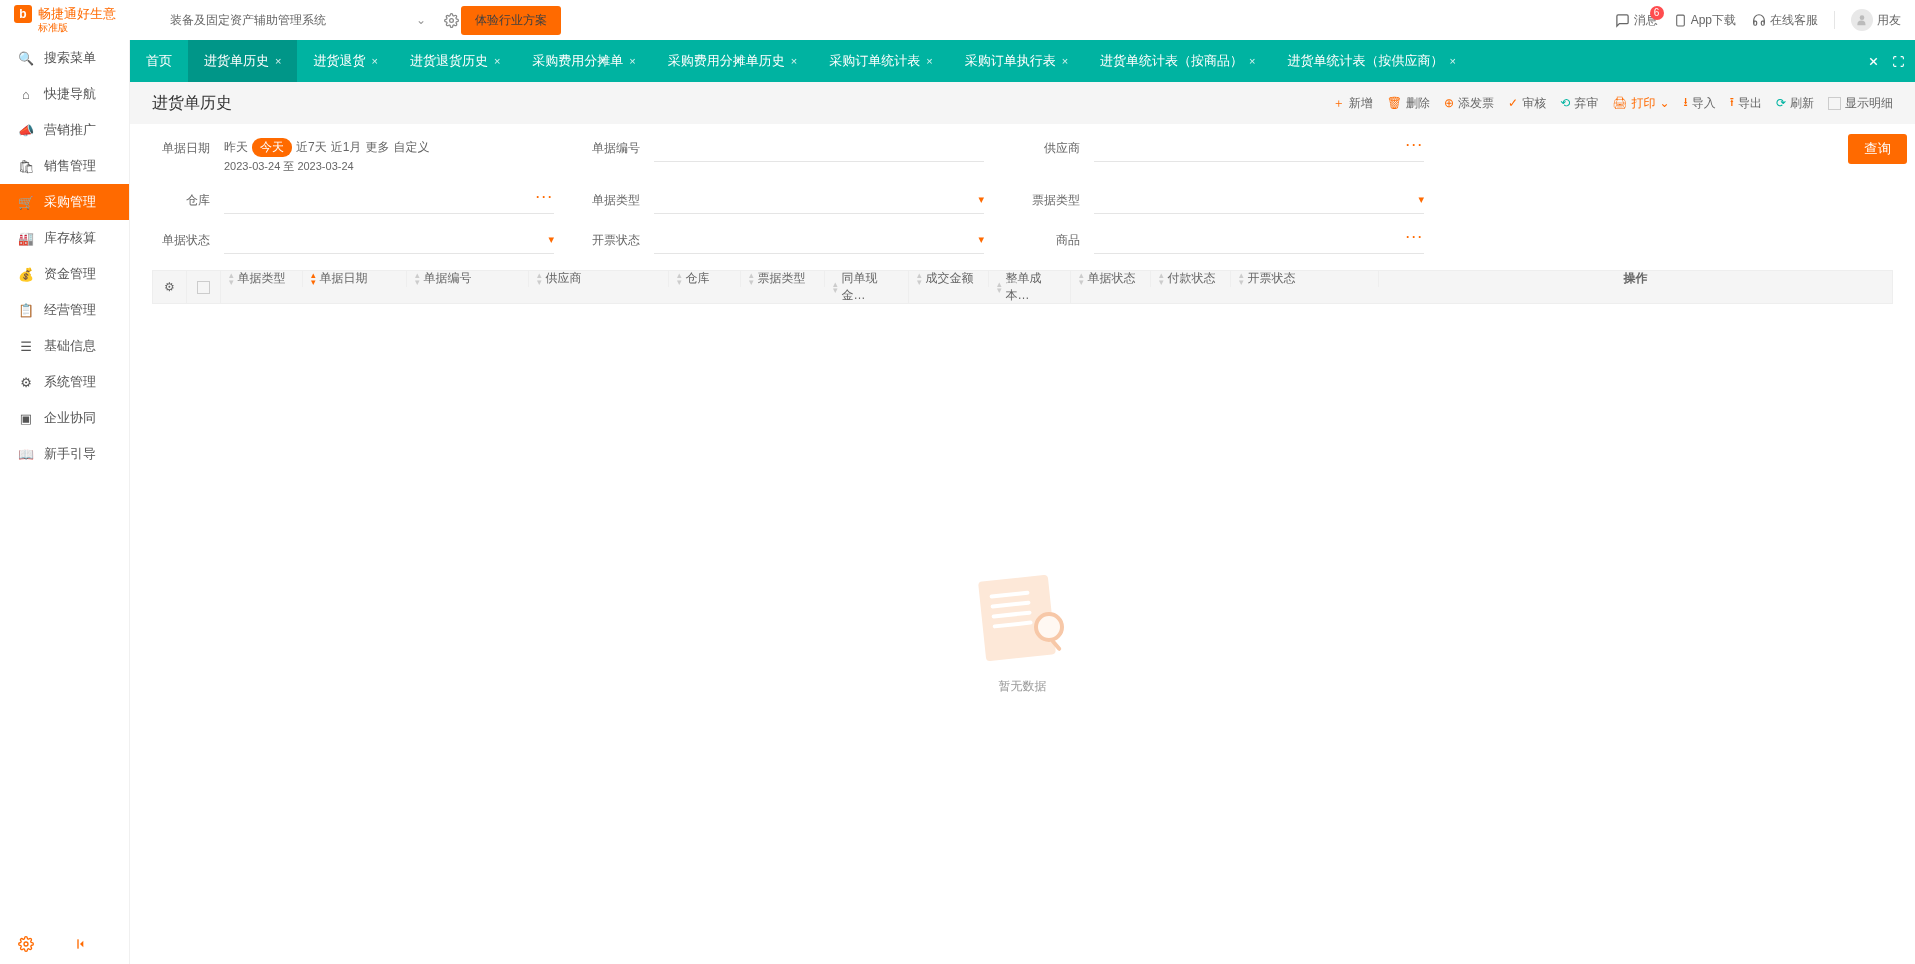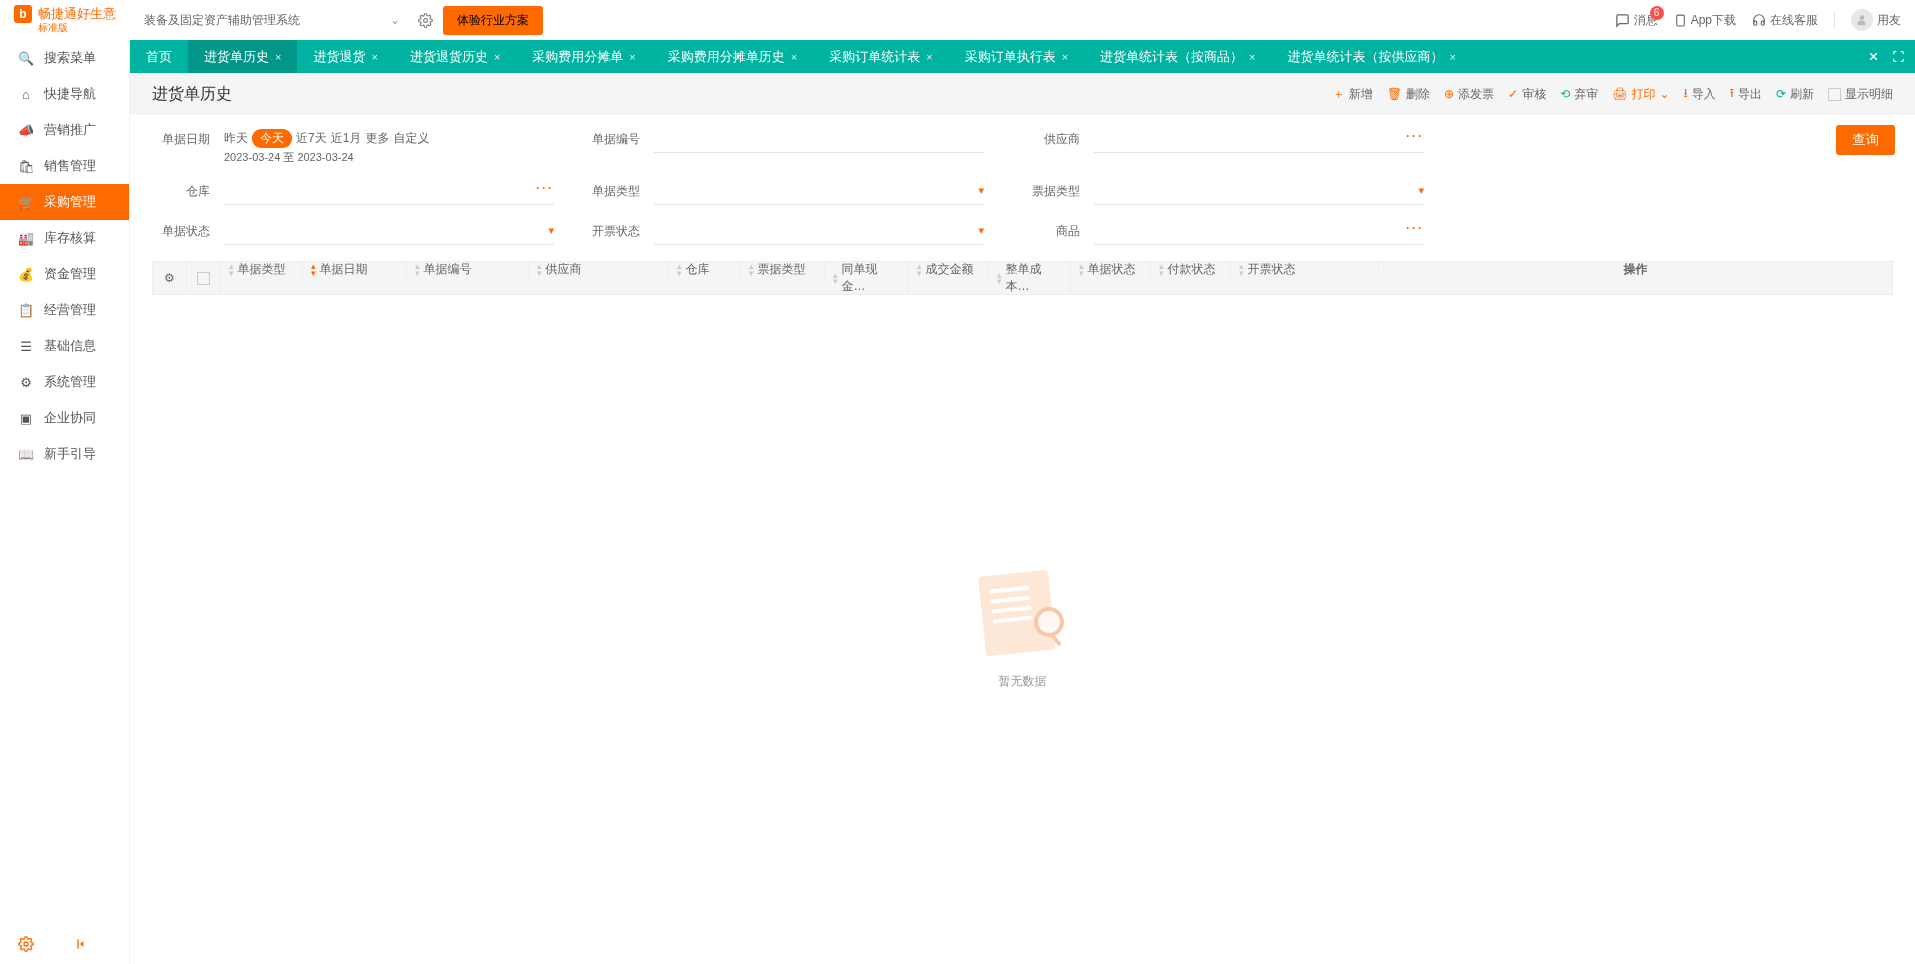--- a/index.html
+++ b/index.html
@@ -6,24 +6,24 @@
 body { background: #fff; font-size: 12px; color: #333; overflow: hidden; }
 
 .app { display: flex; flex-direction: column; height: 964px; width: 1915px; }
 
 
 .header { height: 40px; display: flex; align-items: center; padding: 0 14px; background: #fff; }
 .logo-zone { display: flex; align-items: center; width: 130px; }
 .logo-mark { width: 18px; height: 18px; background: #ff6a00; border-radius: 3px; display: flex; align-items: center; justify-content: center; color: #fff; font-weight: bold; margin-right: 6px; }
 .logo-txt { color: #ff6a00; font-weight: 500; font-size: 13px; }
 .logo-sub { color: #ff6a00; font-size: 10px; margin-left: 24px; margin-top: -2px; }
-.org-select { display: flex; align-items: center; color: #666; font-size: 12px; margin-left: 0; cursor: pointer; }
+.org-select { display: flex; align-items: center; color: #666; font-size: 12px; margin-left: 26px; cursor: pointer; }
 .org-select .chev { margin-left: 90px; color: #999; }
 .gear { margin-left: 18px; color: #888; cursor: pointer; }
-.try-btn { margin-left: 10px; background: #ff6a00; color: #000000; padding: 6px 14px; border-radius: 3px; border: none; cursor: pointer; font-size: 12px; }
+.try-btn { margin-left: 2px; background: #ff6a00; color: #404040; padding: 6px 14px; border-radius: 3px; border: none; cursor: pointer; font-size: 12px; }
 .header-right { margin-left: auto; display: flex; align-items: center; gap: 16px; }
 .hr-item { display: flex; align-items: center; color: #666; cursor: pointer; gap: 4px; position: relative; }
 .badge { position: absolute; top: -6px; right: -6px; background: #ff4d4f; color: #fff; border-radius: 8px; min-width: 14px; height: 14px; font-size: 10px; display: flex; align-items: center; justify-content: center; padding: 0 3px; }
 .avatar { width: 22px; height: 22px; background: #e8e8e8; border-radius: 50%; display: flex; align-items: center; justify-content: center; color: #bbb; }
 .divider-v { width: 1px; height: 18px; background: #e5e5e5; }
 
 
 .body { flex: 1; display: flex; min-height: 0; }
 
 
@@ -31,21 +31,21 @@
 .side-item { height: 36px; display: flex; align-items: center; padding-left: 18px; color: #555; cursor: pointer; gap: 10px; font-size: 13px; }
 .side-item.active { background: #ff6a00; color: #fff; }
 .side-item .ic { width: 16px; text-align: center; color: inherit; }
 .sidebar-bottom { margin-top: auto; display: flex; align-items: center; height: 40px; padding: 0 18px; gap: 40px; }
 .sidebar-bottom .ic { color: #ff6a00; cursor: pointer; }
 
 
 .content-col { flex: 1; display: flex; flex-direction: column; min-width: 0; }
 
 
-.tabs { height: 33px; background: #00b3a1; display: flex; align-items: stretch; color: #fff; font-size: 13px; position: relative; }
+.tabs { height: 42px; background: #00b3a1; display: flex; align-items: stretch; color: #fff; font-size: 13px; position: relative; }
 .tab { padding: 0 16px; display: flex; align-items: center; gap: 6px; cursor: pointer; white-space: nowrap; }
 .tab.active { background: #009688; }
 .tab .close { font-size: 11px; opacity: 0.85; }
 .tabs-right { margin-left: auto; display: flex; align-items: center; padding-right: 10px; gap: 12px; }
 .tabs-right .ic { cursor: pointer; }
 
 
 .page-hd { height: 42px; background: #f5f5f5; display: flex; align-items: center; padding: 0 22px; }
 .page-title { font-size: 16px; color: #333; font-weight: 500; }
 .toolbar { margin-left: auto; display: flex; align-items: center; gap: 14px; }
@@ -65,21 +65,21 @@
 .f-group.col3 { width: 440px; }
 .f-label { width: 70px; text-align: right; color: #666; padding-right: 14px; padding-top: 2px; }
 .f-control { display: flex; flex-direction: column; }
 .date-opts { display: flex; gap: 4px; align-items: center; }
 .dopt { color: #666; cursor: pointer; }
 .dopt.active { background: #ff6a00; color: #fff; padding: 1px 8px; border-radius: 9px; }
 .date-range { color: #666; margin-top: 2px; font-size: 11px; }
 .f-input { width: 330px; border: none; border-bottom: 1px solid #e5e5e5; height: 24px; padding-right: 18px; position: relative; }
 .f-input .chev-d { position: absolute; right: 0; top: 3px; color: #ff6a00; font-size: 11px; }
 .f-input .dots { position: absolute; right: 0; top: 0px; color: #ff6a00; font-weight: bold; letter-spacing: 2px; }
-.query-btn { position: absolute; top: 10px; right: 20px; background: #ff6a00; color: #fff; border: none; padding: 6px 16px; border-radius: 3px; cursor: pointer; }
+.query-btn { position: absolute; top: 10px; right: 8px; background: #ff6a00; color: #fff; border: none; padding: 6px 16px; border-radius: 3px; cursor: pointer; }
 .collapse-bar { text-align: center; color: #888; font-size: 12px; padding: 4px 0 10px; cursor: pointer; }
 
 
 .tip { position: absolute; top: 62px; background: #00b3a1; color: #fff; padding: 8px 28px 8px 12px; font-size: 12px; border-radius: 2px; border-left: 3px solid rgba(255,255,255,0.8); max-width: 200px; line-height: 1.5; }
 .tip1 { right: 148px; }
 .tip2 { right: 20px; }
 .tip .x { position: absolute; top: 4px; right: 8px; cursor: pointer; }
 .tip-anchor { position: absolute; width: 6px; height: 6px; background: #00b3a1; border-radius: 50%; top: 42px; }
 .tip-line { position: absolute; width: 1px; background: #00b3a1; top: 45px; height: 18px; }
 .anchor1 { right: 271px; } .line1 { right: 273px; }

